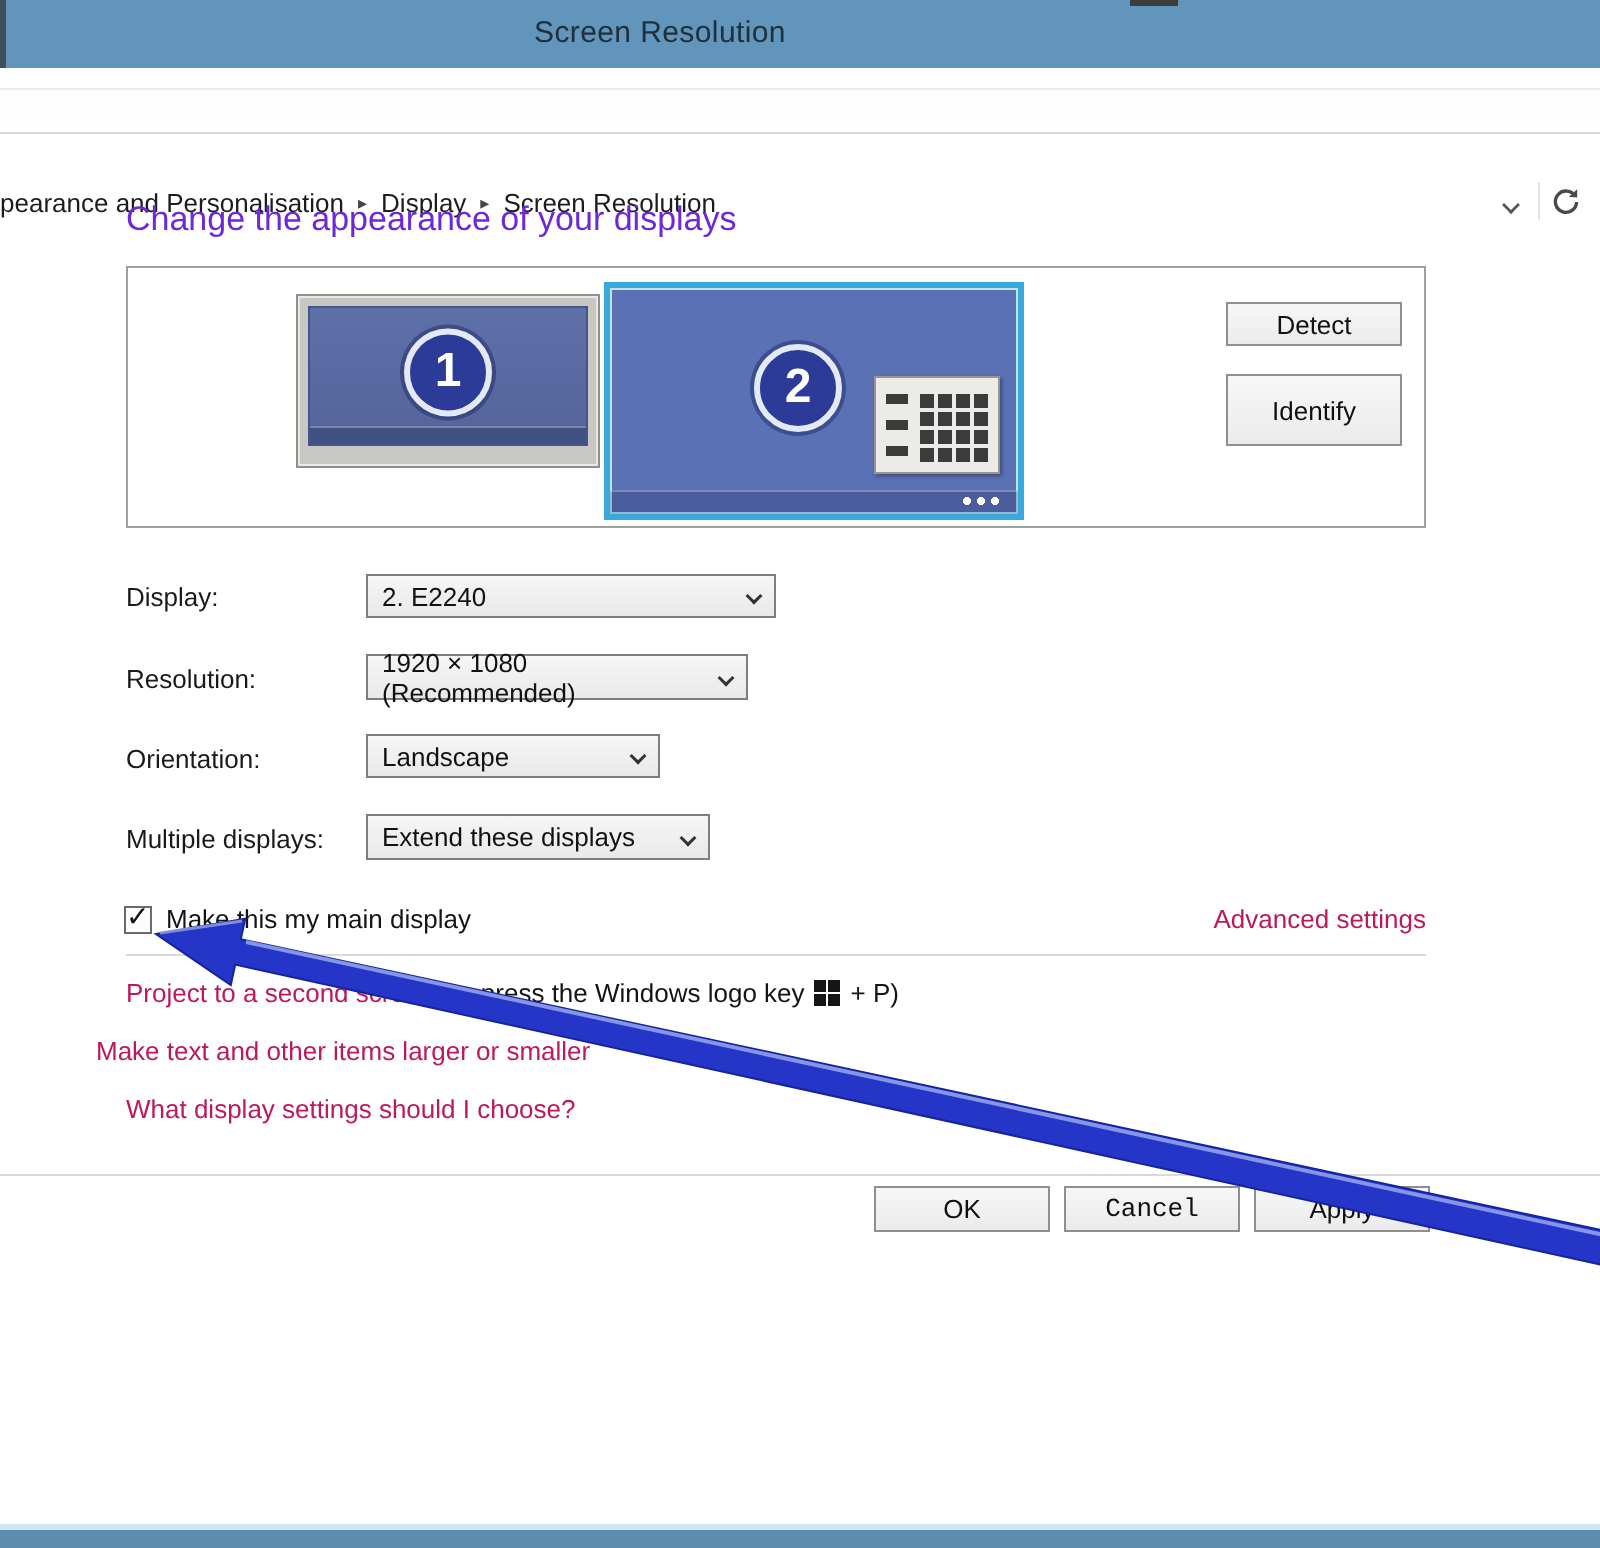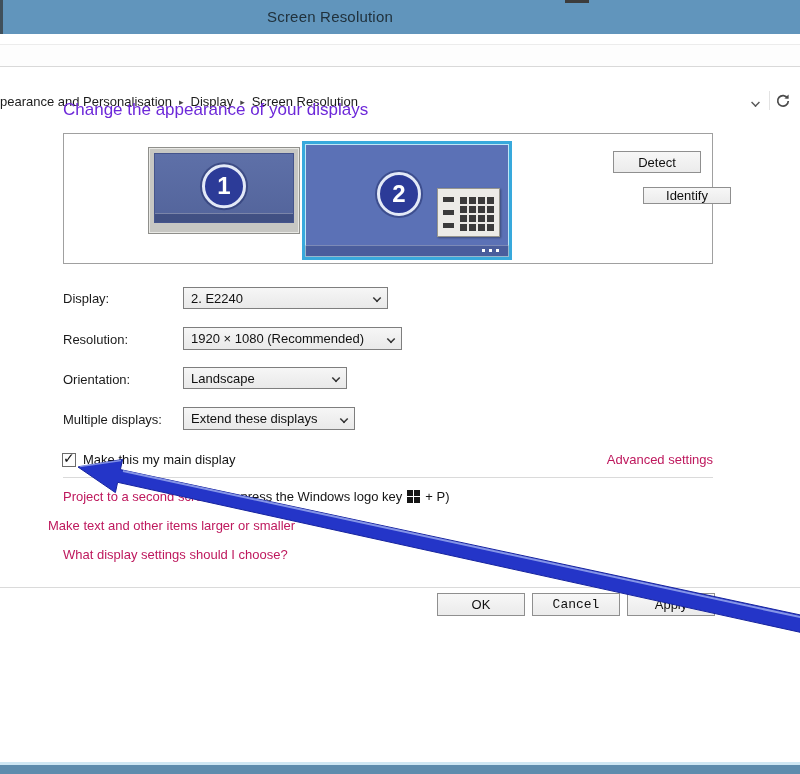--- a/index.html
+++ b/index.html
@@ -65,37 +65,37 @@
     background:repeating-linear-gradient(180deg,#3b3b3b 0 5px,transparent 5px 13px); }
   .keypad-grid { position:absolute; left:22px; top:8px; width:35px; height:34px;
     background:conic-gradient(from 270deg at 7px 7px,#3b3b3b 0 90deg,transparent 90deg 360deg);
     background-size:9px 9px; }
 
   
   .btn { display:flex; align-items:center; justify-content:center;
     background:linear-gradient(#f7f7f7,#ebebeb); border:1px solid #8f8f8f;
     font-size:13px; color:#101010; }
   .btn-detect { left:613px; top:151px; width:88px; height:22px; }
-  .btn-identify { left:613px; top:187px; width:88px; height:17px;margin-left:30px; }
+  .btn-identify { left:613px; top:187px; width:88px; height:36px; }
   .btn-ok { left:437px; top:593px; width:88px; height:23px; }
   .btn-cancel { left:532px; top:593px; width:88px; height:23px;font-family:Liberation Mono, monospace; }
   .btn-apply { left:627px; top:593px; width:88px; height:23px; }
 
   
   .field-label { font-size:13px; color:#1a1a1a; }
   .select { display:flex; align-items:center; height:22px; padding-left:7px;
     background:linear-gradient(#f6f6f6,#e9e9e9); border:1px solid #7e7e7e;
     font-size:13px; color:#111; }
   .select .sel-chevron { margin-left:auto; margin-right:7px; width:8px; height:8px; position:relative; }
   .select .sel-chevron::before { content:""; position:absolute; left:1px; top:0;
     width:6px; height:6px; border-right:2px solid #333; border-bottom:2px solid #333;
     transform:rotate(45deg) scale(.75); }
   .lab1 { left:63px; top:291px; } .sel1 { left:183px; top:287px; width:205px; }
-  .lab2 { left:63px; top:332px; } .sel2 { left:183px; top:327px; width:219px; height:23px;justify-content:center; }
-  .lab3 { left:63px; top:372px; } .sel3 { left:183px; top:367px; width:164px; }
+  .lab2 { left:63px; top:332px; } .sel2 { left:183px; top:327px; width:191px; height:23px;justify-content:center; }
+  .lab3 { left:63px; top:372px; } .sel3 { left:183px; top:367px; width:147px; }
   .lab4 { left:63px; top:412px; } .sel4 { left:183px; top:407px; width:172px; height:23px; }
 
   
   .checkbox { left:62px; top:453px; width:14px; height:14px; background:#fdfdfd;
     border:1px solid #6b6b6b; }
   .checkbox .mark { position:absolute; left:0px; top:-4px; font-size:14px; color:#111;
     font-weight:bold; }
   .cb-label { left:83px; top:452px; font-size:13px; color:#141414; }
   .link { font-size:13px; color:#be185d; }
   .advanced { right:87px; top:452px; }

